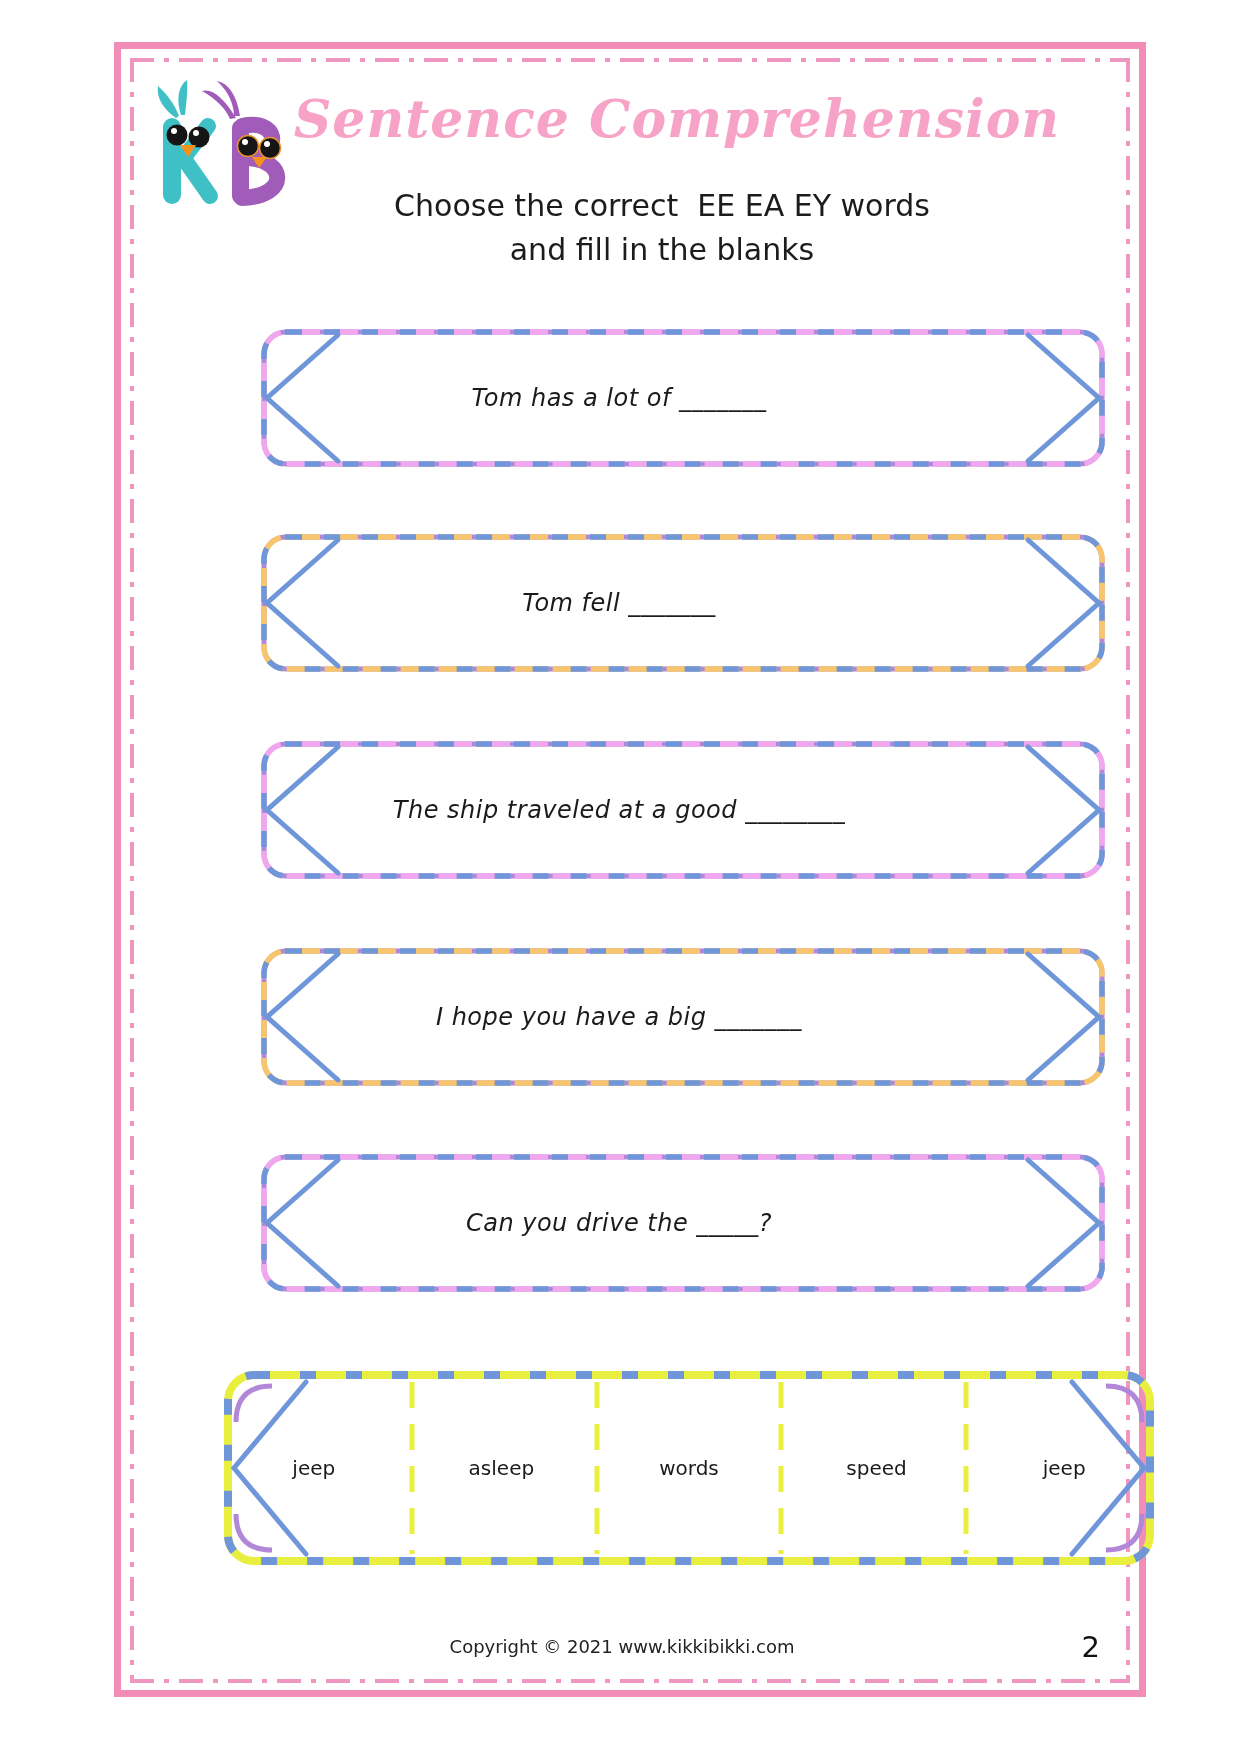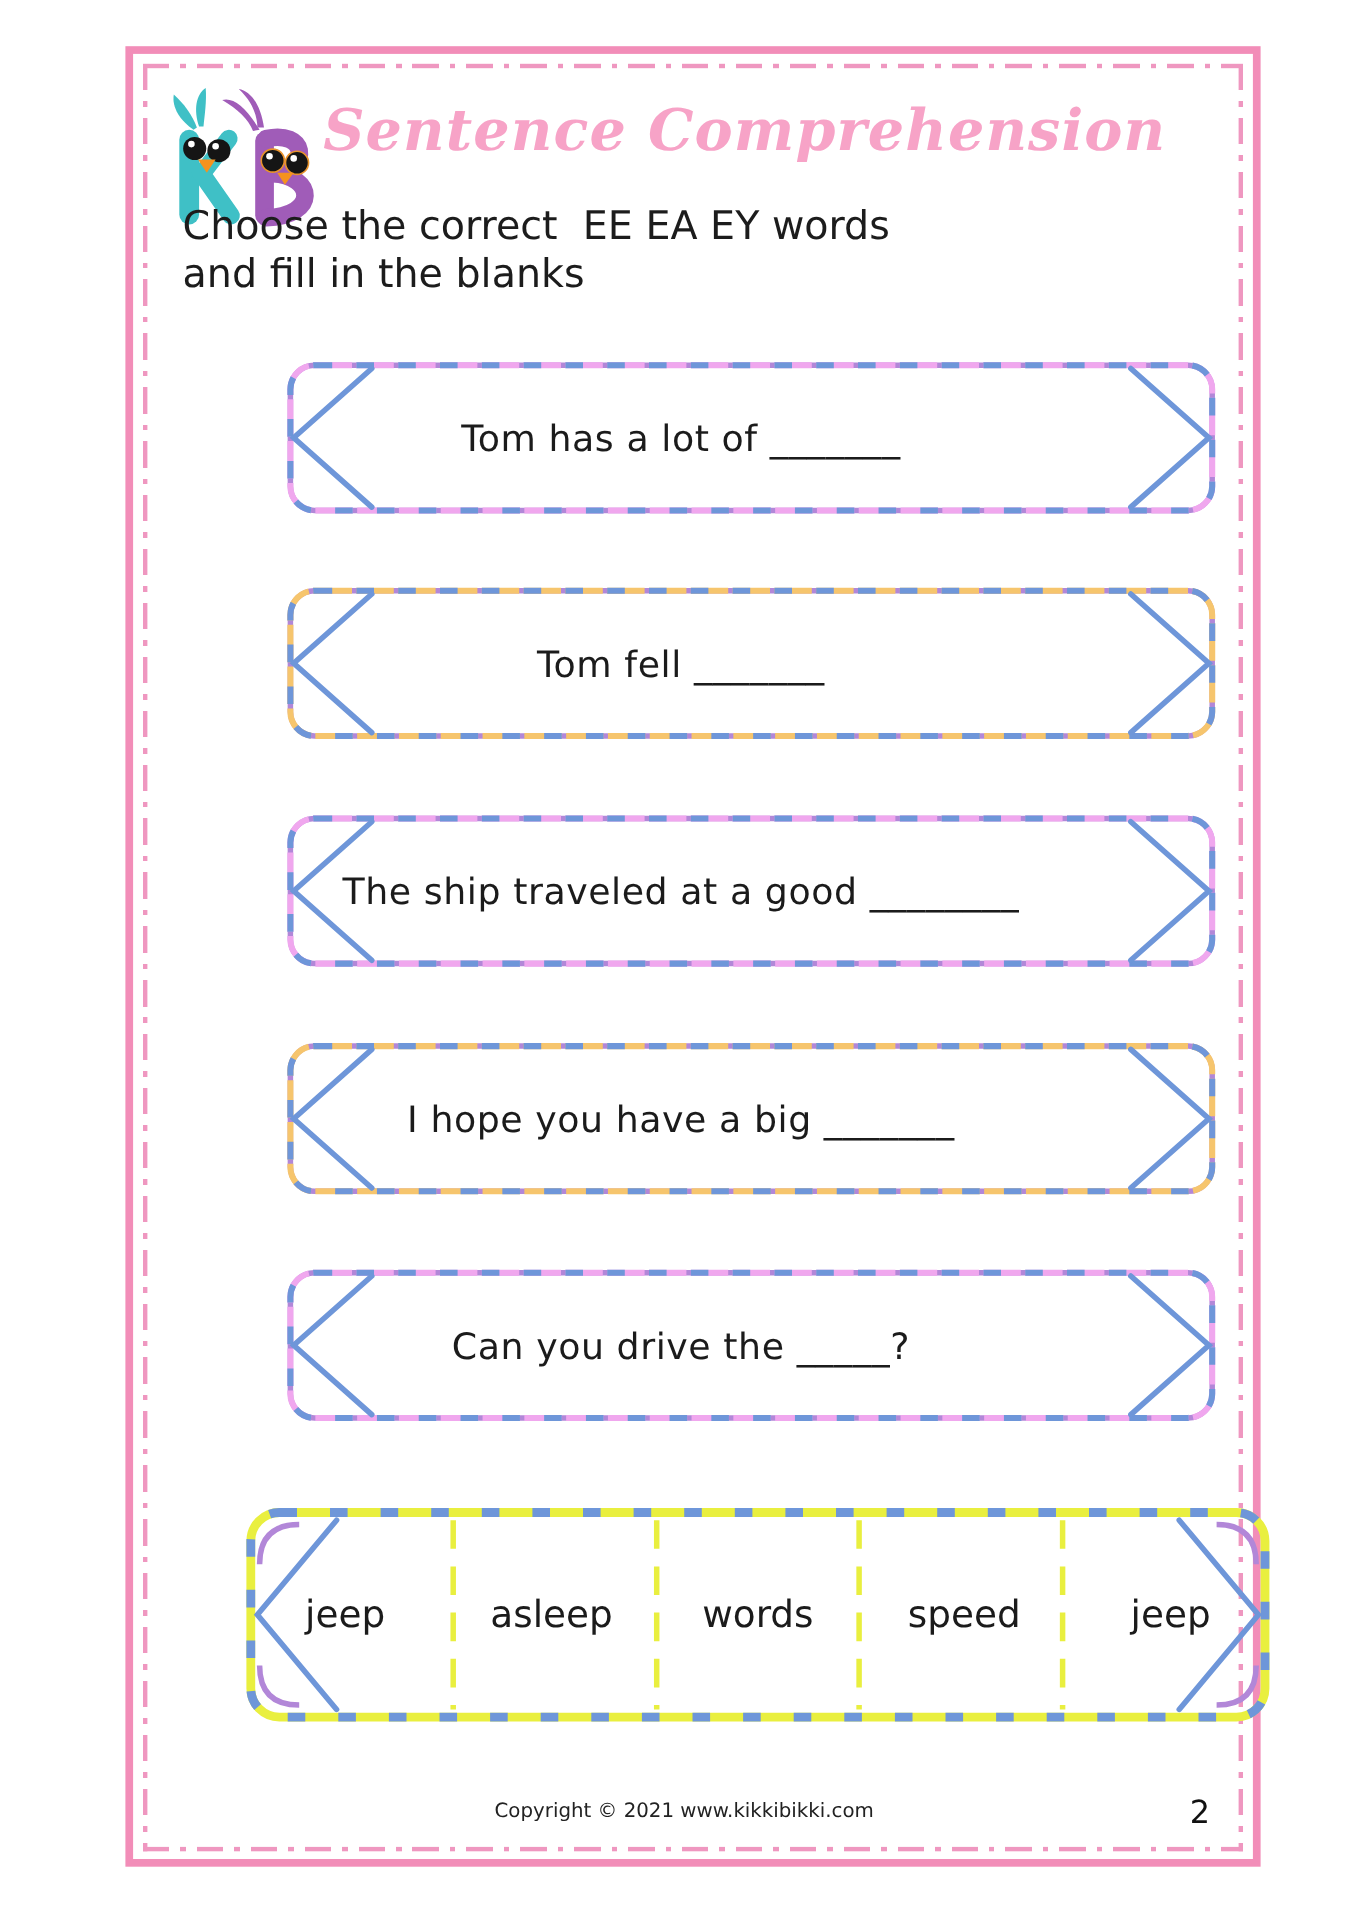--- a/index.html
+++ b/index.html
@@ -24,49 +24,49 @@
 
   
   .logo { position:absolute; left:88px; top:78px; width:140px; height:135px; }
   .title {
     position:absolute; left:130px; right:20px; top:88px; margin:0;
     text-align:center; font-family:"DejaVu Serif", serif; font-style:italic; font-weight:bold;
     font-size:52px; color:#f7a3c7; letter-spacing:1px;
   }
   .instr {
     position:absolute; left:100px; right:20px; top:182px; margin:0;
-    font-size:36px; line-height:44px; color:#1c1c1c; white-space:pre-wrap;
+    text-align:center; font-size:30px; line-height:44px; color:#1c1c1c; white-space:pre-wrap;
   }
 
   
   .sbox { position:absolute; left:188px; width:858px; height:146px; }
   .sbox svg { position:absolute; inset:0; width:100%; height:100%; }
   .sbox .txt {
     position:absolute; inset:0; display:flex; align-items:center; justify-content:center;
-    padding-right:128px; font-size:33px; letter-spacing:0.5px;
+    padding-right:128px; font-size:24px; letter-spacing:0.5px;font-style:italic;
   }
   .sbox rect { fill:none; }
   .sbox .purple { stroke:#b287d8; stroke-width:5; }
   .sbox .base   { stroke-width:5.5; stroke-dasharray:34 4; }
   .sbox.pink   .base { stroke:#f0a7ee; }
   .sbox.orange .base { stroke:#f6c56d; }
   .sbox .blue   { stroke:#6e96d9; stroke-width:5.5; stroke-dasharray:16 22; }
   .chev { stroke:#6e96d9; stroke-width:5; fill:none; stroke-linecap:round; }
 
   
   .bank { position:absolute; left:154px; top:1370px; width:938px; height:196px; }
   .bank svg { position:absolute; inset:0; width:100%; height:100%; }
   .bank rect { fill:none; }
   .bank .purple { stroke:#b287d8; stroke-width:5; }
   .bank .yellow { stroke:#e9ef3f; stroke-width:8; }
   .bank .bluedash { stroke:#6e96d9; stroke-width:8; stroke-dasharray:16 30; fill:none; }
   .bank .divider { stroke:#e9ef3f; stroke-width:5; stroke-dasharray:26 16; }
   .bank .corner { stroke:#b287d8; stroke-width:5; fill:none; }
   .bank-words { position:absolute; inset:0; display:flex; }
-  .bank-cell { flex:1 1 0; display:flex; align-items:center; justify-content:center; font-size:34px; }
+  .bank-cell { flex:1 1 0; display:flex; align-items:center; justify-content:center; font-size:20px; }
 
   
   .copyright { position:absolute; left:0; right:0; top:1636px; text-align:center; font-size:18px; color:#222; }
   .pagenum { position:absolute; right:78px; top:1630px; font-size:29px; color:#111; }
 </style>
 </head>
 <body>
 
 <div class="page">
 

